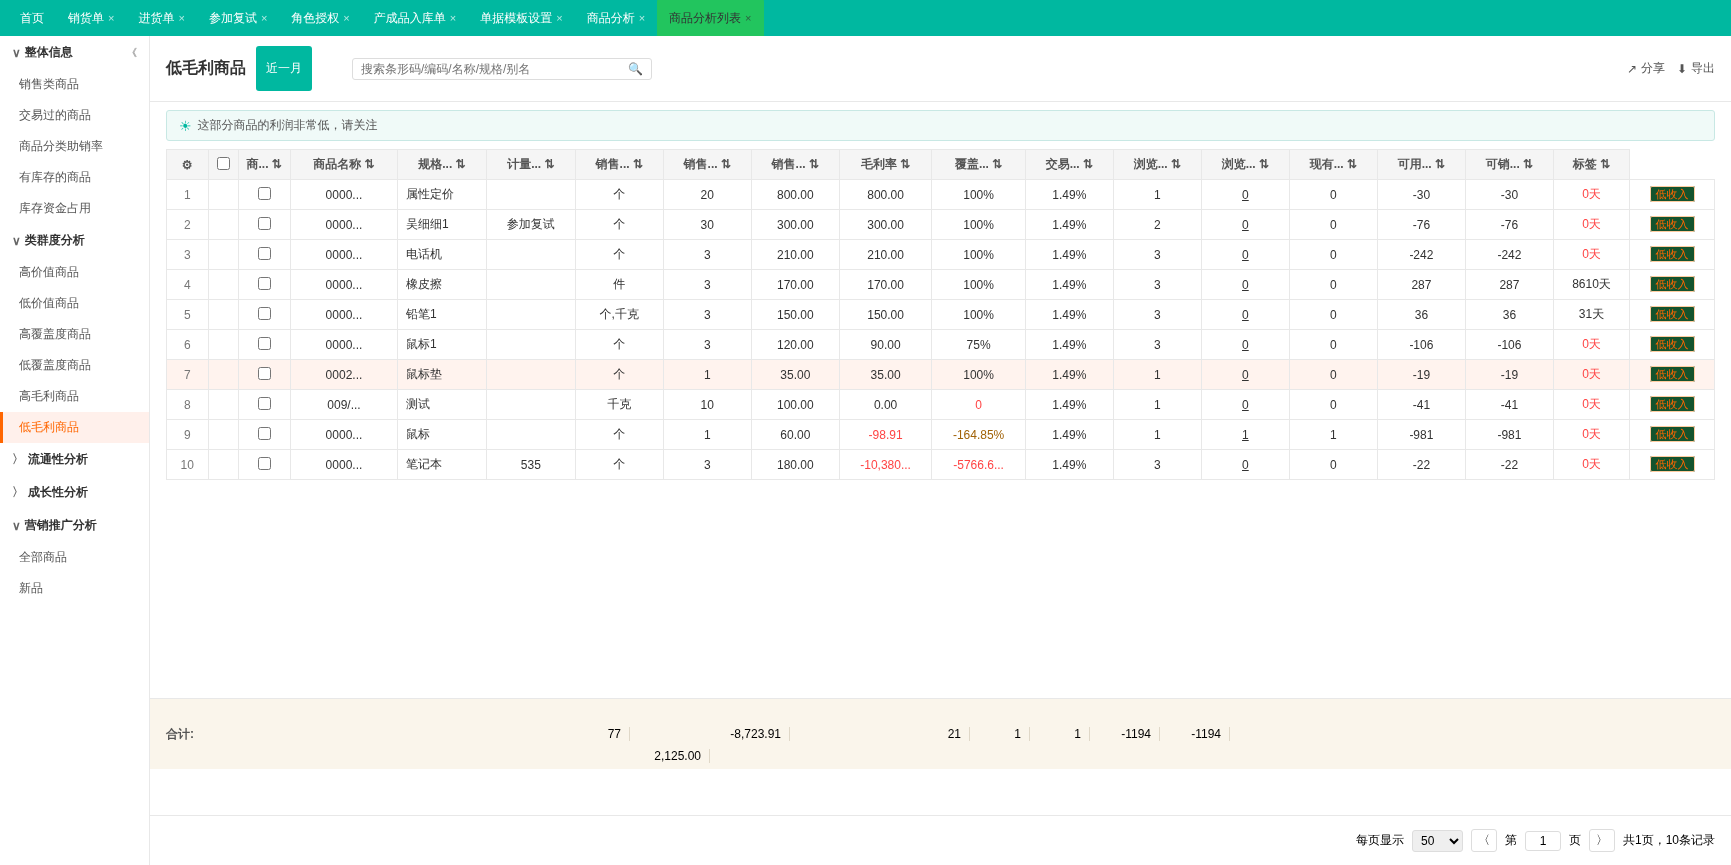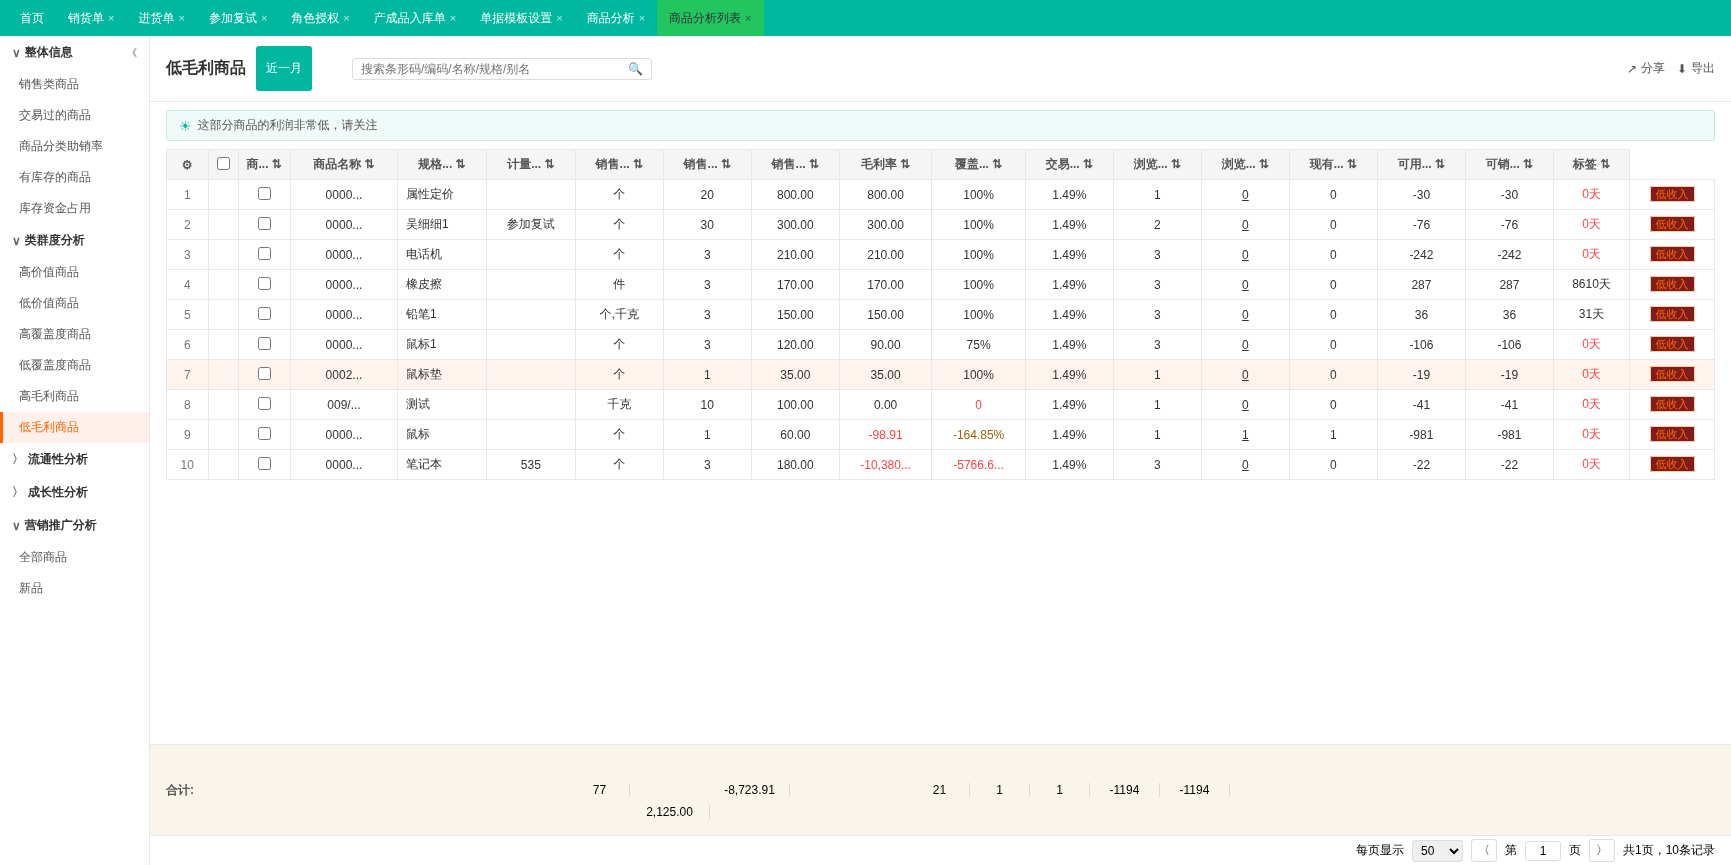--- a/index.html
+++ b/index.html
@@ -158,54 +158,55 @@
     }
     tbody td {
       border: 1px solid #e8e8e8;
       padding: 6px 8px;
       text-align: center;
       white-space: nowrap;
       color: #333;
     }
     tbody tr.highlighted { background: #fff3ee; }
     .tag-low-income {
-      background: #7f1d1d;
+      background: #14532d;
       color: #ff6600;
       border: 1px solid #ffcca0;
       padding: 1px 5px;
       border-radius: 2px;
       font-size: 11px;
     }
     .underline-link { text-decoration: underline; color: #333; cursor: pointer; }
 
     
     .table-footer {
       background: #faf5eb;
       border-top: 1px solid #e8e8e8;
-      padding: 16px 16px;
+      padding: 6px 16px;
       display: flex;
       align-items: center;
     }
     .footer-total-label { color: #555; font-weight: bold; padding-right: 16px; }
     .footer-cell {
-      text-align: center;
+      text-align: right;
       padding: 0 8px;
       border-right: 1px solid #e0d8c8;
     }
 
     
     .pagination-bar {
-      height: 30px;
+      height: 50px;
       display: flex;
       align-items: center;
       justify-content: flex-end;
       padding: 0 16px;
       border-top: 1px solid #e8e8e8;
       gap: 8px;
       background: #fff;
+      margin-top: 46px;
     }
     .pagination-bar select {
       border: 1px solid #ddd;
       border-radius: 3px;
       padding: 2px 4px;
       font-size: 12px;
     }
     .page-btn {
       border: 1px solid #ddd;
       border-radius: 3px;

